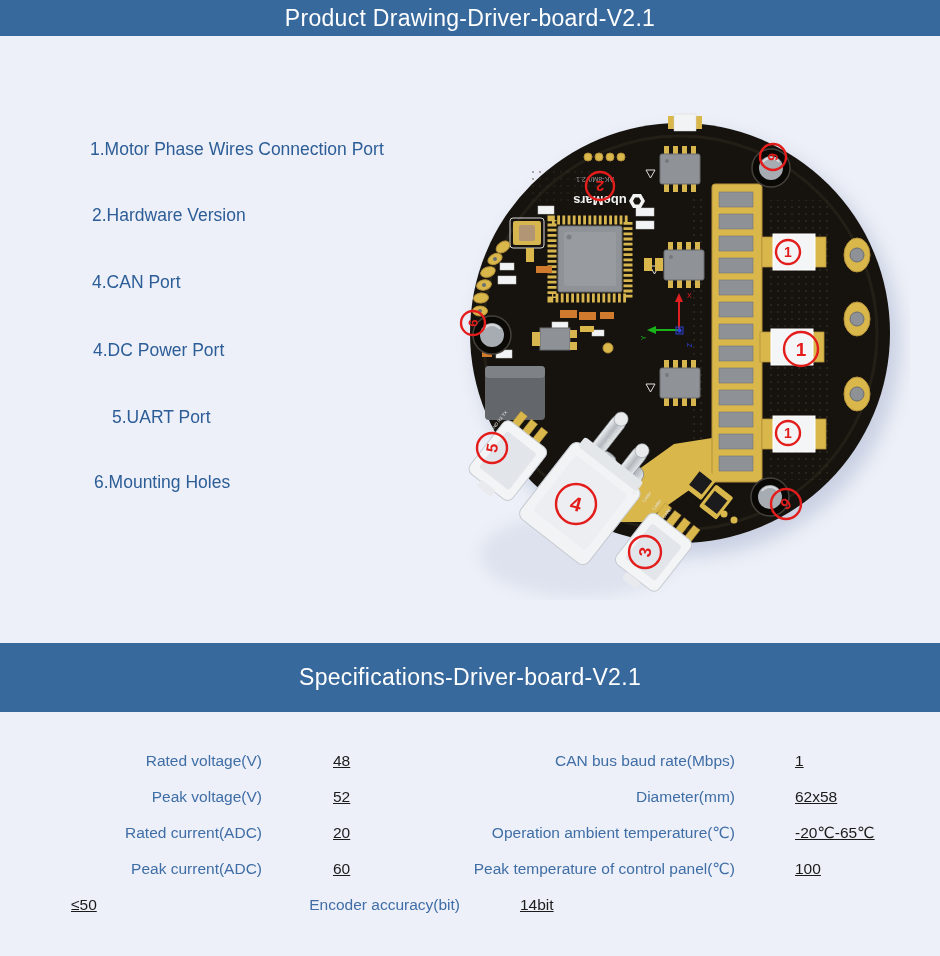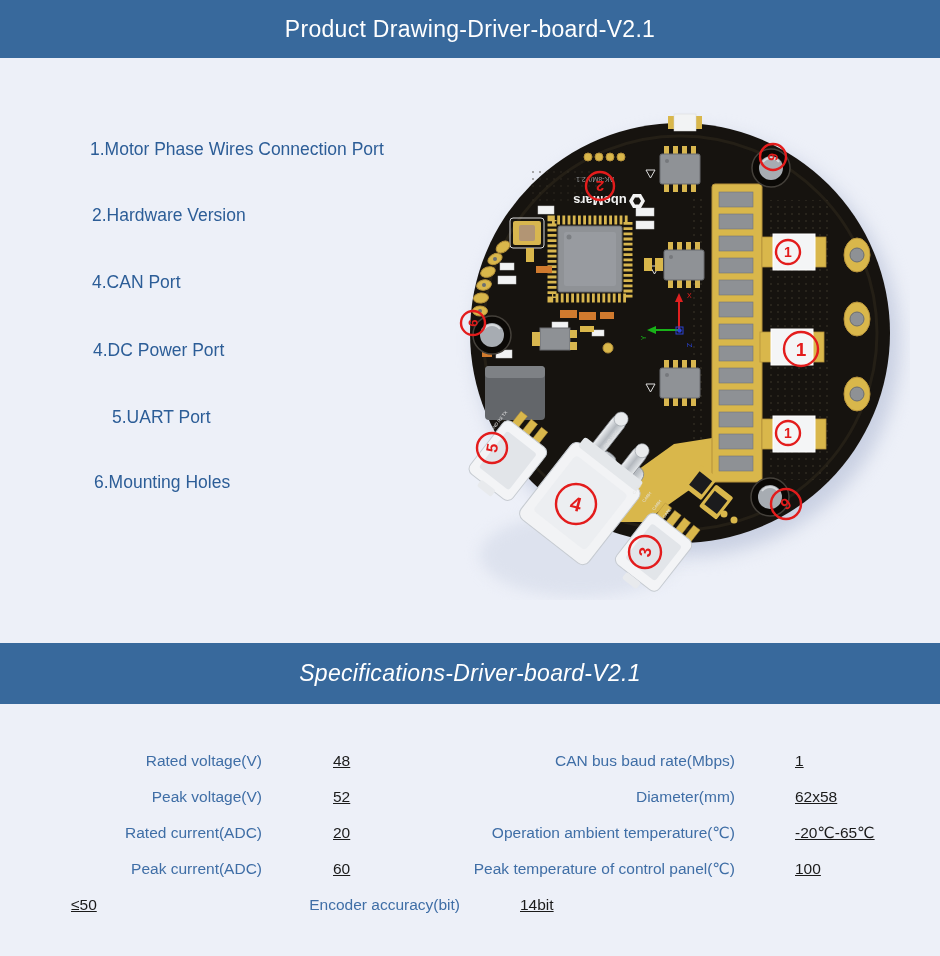--- a/index.html
+++ b/index.html
@@ -2,27 +2,27 @@
 <html><head>
 <meta charset="utf-8">
 <style>
   html,body{margin:0;padding:0;}
   body{
     width:940px;height:956px;position:relative;overflow:hidden;
     background:#edf0f8;
     font-family:"Liberation Sans","DejaVu Sans",sans-serif;
   }
   .titlebar{
-    position:absolute;left:0;width:940px;height:58px;
+    position:absolute;left:0;width:940px;height:36px;
     background:#38699c;color:#ffffff;
     display:flex;align-items:center;justify-content:center;
     font-size:23px;letter-spacing:.3px;
   }
   #bar1{top:0;}
-  #bar2{top:643px;height:61px;font-style:italic;}
+  #bar2{top:643px;height:69px;}
   .callout-label{
     position:absolute;color:#2c5d97;font-size:17.5px;white-space:nowrap;
   }
   .pcb-wrap{position:absolute;left:440px;top:100px;width:470px;height:500px;}
   .blur{filter:blur(9px);}
   .blur2{filter:blur(7px);}
   .co{fill:none;stroke:#e31c1c;stroke-width:2.4px;}
   .cot{fill:#e31c1c;font-weight:bold;text-anchor:middle;font-family:"Liberation Sans",sans-serif;}
   .silk{fill:#e3e3e3;text-anchor:middle;font-family:"Liberation Sans",sans-serif;}
   .spec-grid{

